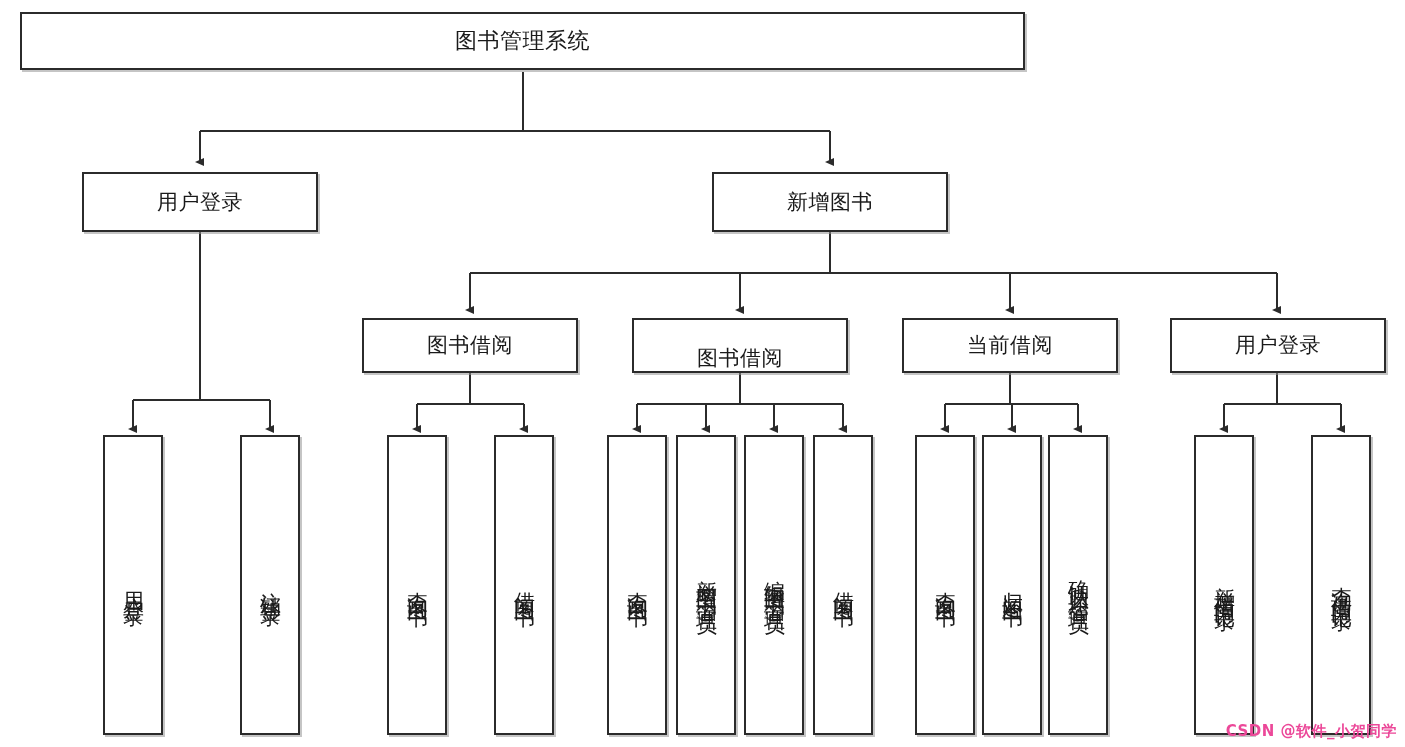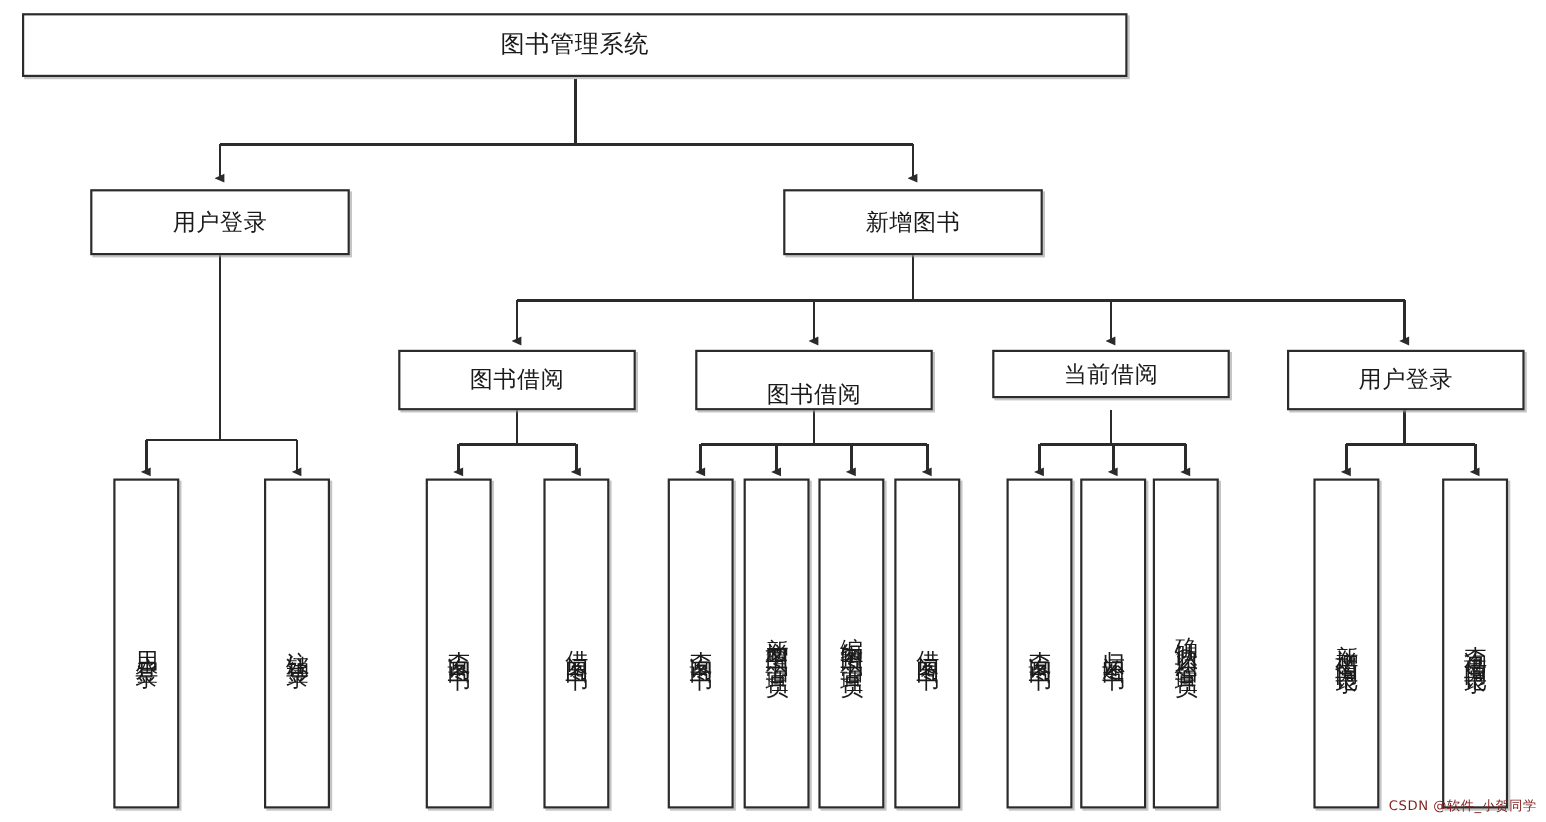--- a/index.html
+++ b/index.html
@@ -56,25 +56,26 @@
     font-size: 21px;
     letter-spacing: 5px;
     text-align: center;
     white-space: nowrap;
   }
   #root-node .node-label { font-size: 22px; }
   .watermark {
     position: absolute;
     right: 8px;
     bottom: 6px;
-    font-size: 12px;
-    color: #7f1d1d;
+    font-size: 15px;
+    color: #ec4899;
     white-space: nowrap;
     pointer-events: none;
     letter-spacing: 0.5px;
+    font-weight: bold;
   }
 </style>
 </head>
 <body>
 
 <div id="diagram-root">
 
   <svg class="connectors" viewBox="0 0 1405 747" xmlns="http://www.w3.org/2000/svg">
     <defs>
       <marker id="arrow" markerWidth="10" markerHeight="10" refX="5" refY="5" orient="auto" markerUnits="userSpaceOnUse">
@@ -135,21 +136,21 @@
   <div class="node horiz" style="left:712px; top:172px; width:236px; height:60px;">
     <span class="node-label">新增图书</span>
   </div>
 
   <div class="node horiz" style="left:362px; top:318px; width:216px; height:55px;">
     <span class="node-label">图书借阅</span>
   </div>
   <div class="node horiz" style="left:632px; top:318px; width:216px; height:55px;align-items:flex-end;">
     <span class="node-label">图书借阅</span>
   </div>
-  <div class="node horiz" style="left:902px; top:318px; width:216px; height:44px;">
+  <div class="node horiz" style="left:902px; top:318px; width:216px; height:55px;">
     <span class="node-label">当前借阅</span>
   </div>
   <div class="node horiz" style="left:1170px; top:318px; width:216px; height:55px;">
     <span class="node-label">用户登录</span>
   </div>
 
   <div class="node vert" style="left:103px; top:435px; width:60px; height:300px;">
     <span class="node-label">用户登录</span>
   </div>
   <div class="node vert" style="left:240px; top:435px; width:60px; height:300px;">

